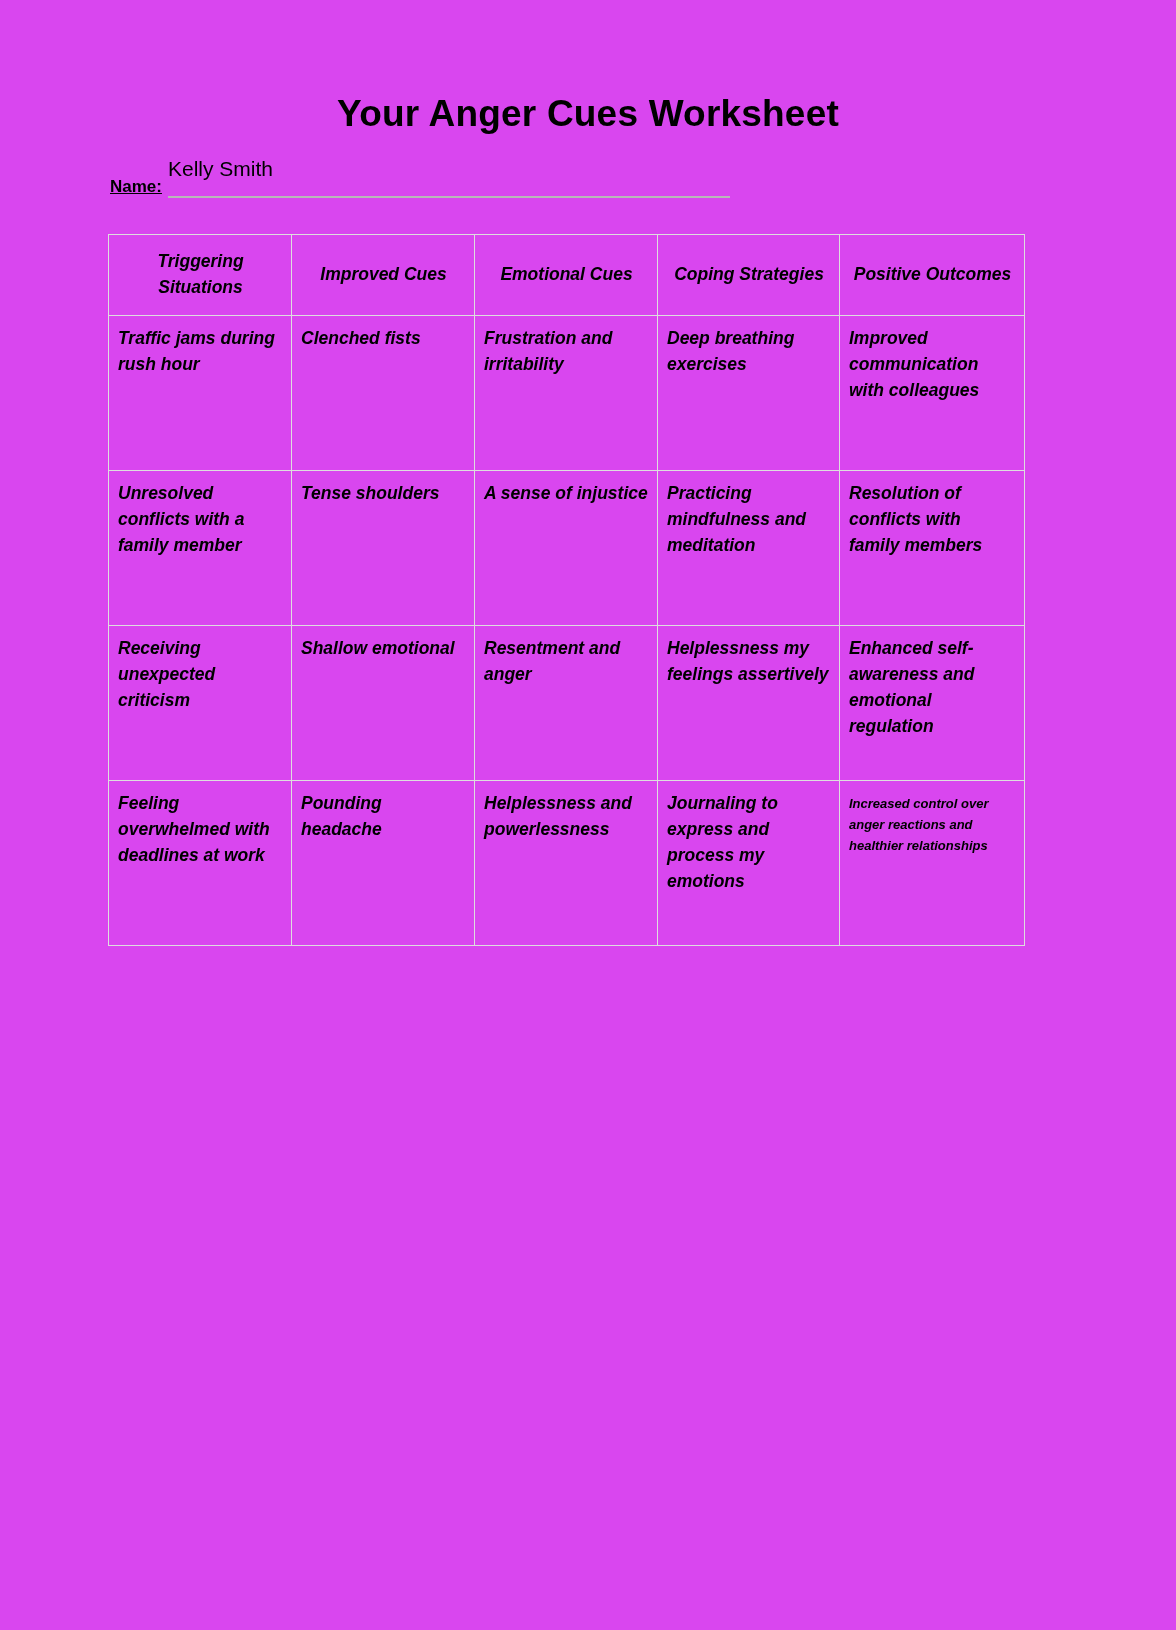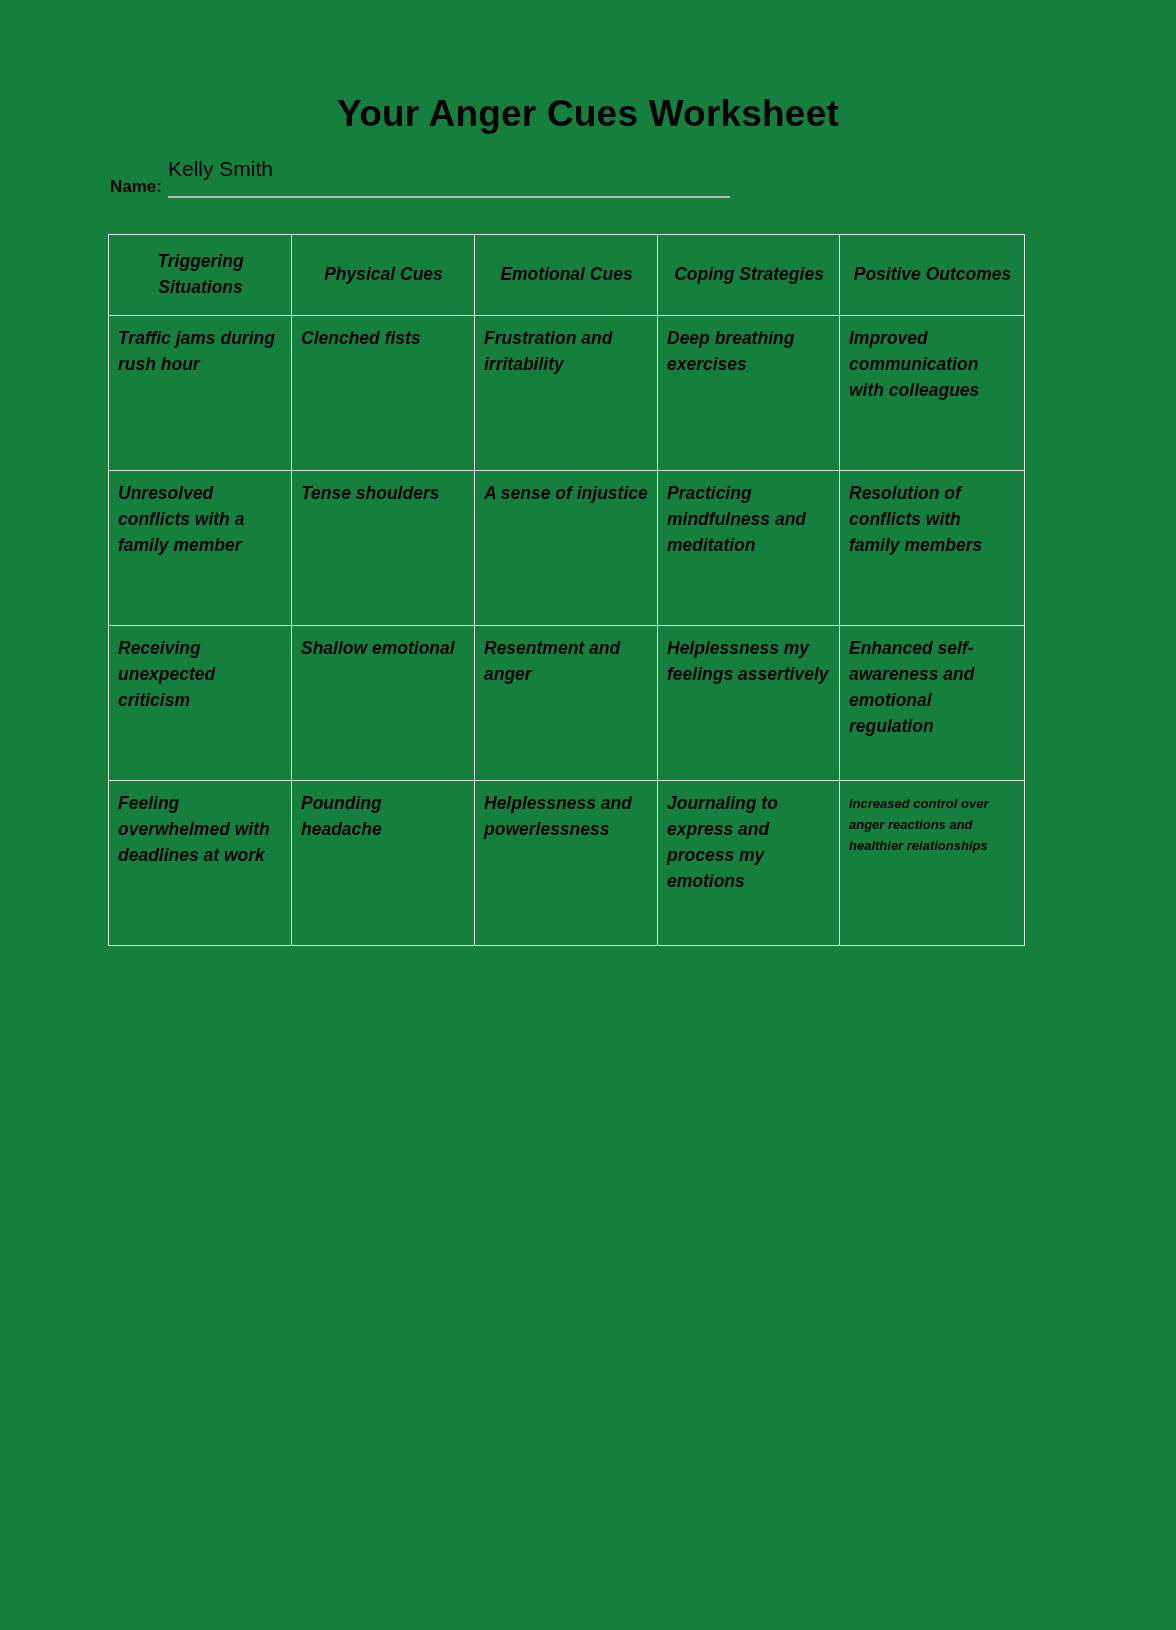--- a/index.html
+++ b/index.html
@@ -16,21 +16,21 @@
     position: relative;
     overflow: hidden;
   }
 
   .page {
     position: absolute;
     top: 0;
     left: 0;
     width: 1176px;
     height: 1630px;
-    background: #15803d;
+    background: #d946ef;
   }
 
   
   .title {
     position: absolute;
     top: 94px;
     left: 0;
     width: 1176px;
     text-align: center;
     font-size: 37px;
@@ -48,20 +48,21 @@
     height: 30px;
     display: flex;
     align-items: flex-end;
   }
   .name-label {
     font-size: 17px;
     font-weight: bold;
     line-height: 1;
     padding-bottom: 3px;
     white-space: nowrap;
+    text-decoration: underline;
   }
   .name-value-wrap {
     flex: 1;
     margin-left: 6px;
     border-bottom: 2px solid #b8b8b8;
     height: 26px;
     display: flex;
     align-items: flex-end;
   }
   .name-value {
@@ -141,21 +142,21 @@
       <colgroup>
         <col class="c0">
           <col class="c1">
           <col class="c2">
           <col class="c3">
           <col class="c4">
       </colgroup>
       <thead>
         <tr>
           <th>Triggering Situations</th>
-          <th>Physical Cues</th>
+          <th>Improved Cues</th>
           <th>Emotional Cues</th>
           <th>Coping Strategies</th>
           <th>Positive Outcomes</th>
         </tr>
       </thead>
       <tbody>
         <tr class="r0">
           <td>Traffic jams during rush hour</td>
           <td>Clenched fists</td>
           <td>Frustration and irritability</td>

